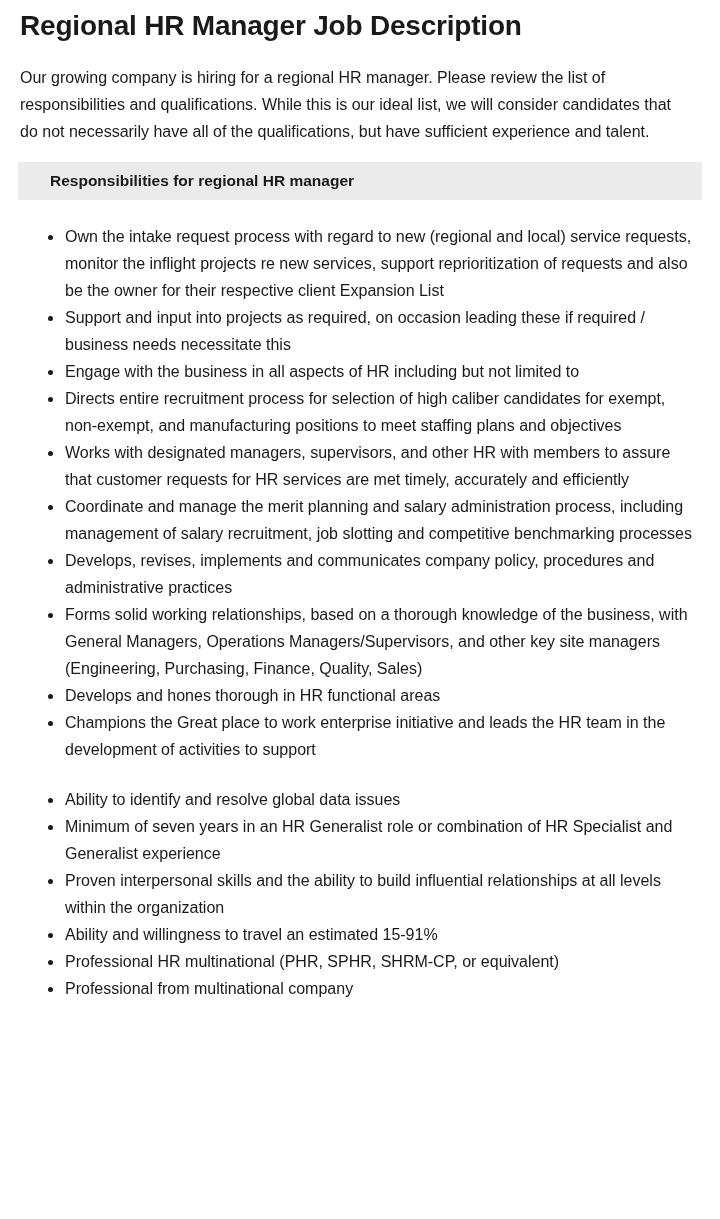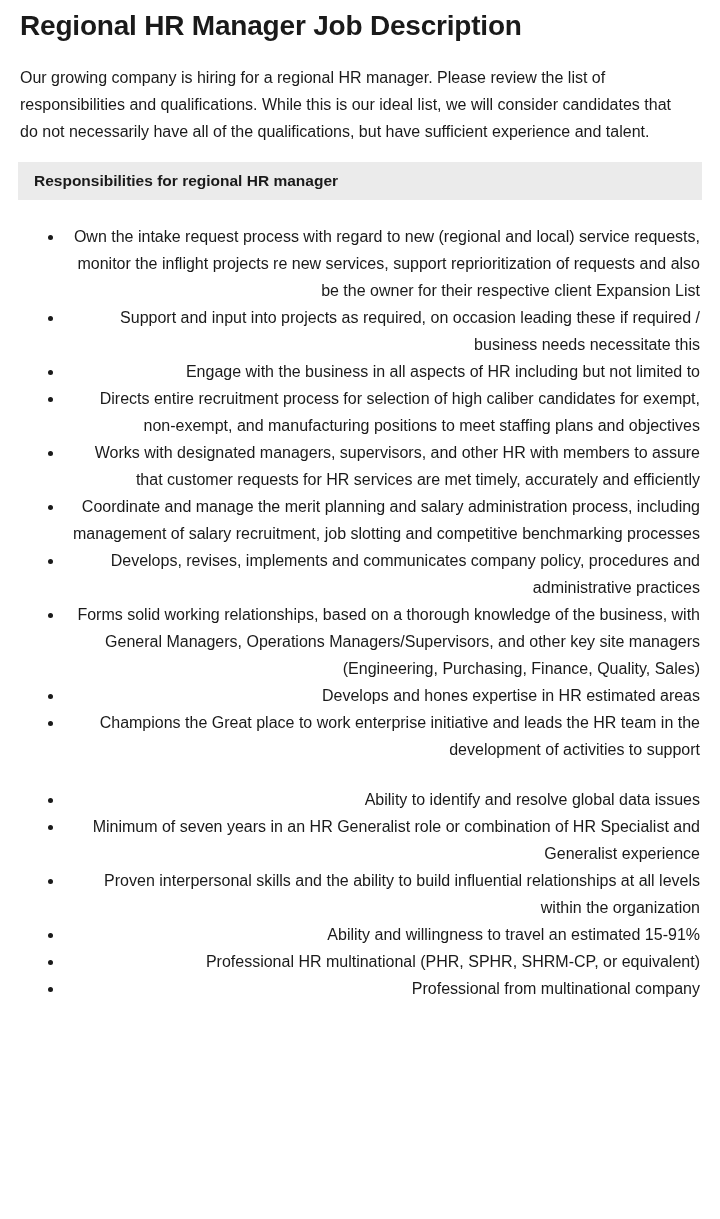--- a/index.html
+++ b/index.html
@@ -20,33 +20,33 @@
     line-height: 1.3;
   }
   .intro {
     font-size: 16px;
     line-height: 27px;
     margin: 0 12px 17px 0;
   }
   .section-header {
     background: #ebebeb;
     margin: 0 -2px;
-    padding: 10px 20px 10px 16px;
+    padding: 10px 20px 10px 32px;
     font-size: 15.5px;
     font-weight: 700;
     line-height: 18px;
   }
   ul.bullet-list {
     margin: 23px 0 20px 0;
     padding-left: 44px;
     font-size: 16px;
     line-height: 27px;
     list-style-type: disc;
   }
-  ul.bullet-list li { padding-left: 1px; text-align: right; }
+  ul.bullet-list li { padding-left: 1px; }
   .section { margin-bottom: 0; }
   .section + .section .section-header { margin-top: 12px; }
 </style>
 </head>
 <body>
 
 <h1 class="page-title">Regional HR Manager Job Description</h1>
 
 <p class="intro">Our growing company is hiring for a regional HR manager. Please review the list of responsibilities and qualifications. While this is our ideal list, we will consider candidates that do not necessarily have all of the qualifications, but have sufficient experience and talent.</p>
 
@@ -54,21 +54,21 @@
   <div class="section-header">Responsibilities for regional HR manager</div>
   <ul class="bullet-list">
       <li>Own the intake request process with regard to new (regional and local) service requests, monitor the inflight projects re new services, support reprioritization of requests and also be the owner for their respective client Expansion List</li>
       <li>Support and input into projects as required, on occasion leading these if required / business needs necessitate this</li>
       <li>Engage with the business in all aspects of HR including but not limited to</li>
       <li>Directs entire recruitment process for selection of high caliber candidates for exempt, non-exempt, and manufacturing positions to meet staffing plans and objectives</li>
       <li>Works with designated managers, supervisors, and other HR with members to assure that customer requests for HR services are met timely, accurately and efficiently</li>
       <li>Coordinate and manage the merit planning and salary administration process, including management of salary recruitment, job slotting and competitive benchmarking processes</li>
       <li>Develops, revises, implements and communicates company policy, procedures and administrative practices</li>
       <li>Forms solid working relationships, based on a thorough knowledge of the business, with General Managers, Operations Managers/Supervisors, and other key site managers (Engineering, Purchasing, Finance, Quality, Sales)</li>
-      <li>Develops and hones expertise in HR estimated areas</li>
+      <li>Develops and hones thorough in HR functional areas</li>
       <li>Champions the Great place to work enterprise initiative and leads the HR team in the development of activities to support</li>
     </ul>
 </section>
 
 <section class="section">
   <ul class="bullet-list">
       <li>Ability to identify and resolve global data issues</li>
       <li>Minimum of seven years in an HR Generalist role or combination of HR Specialist and Generalist experience</li>
       <li>Proven interpersonal skills and the ability to build influential relationships at all levels within the organization</li>
       <li>Ability and willingness to travel an estimated 15-91%</li>

